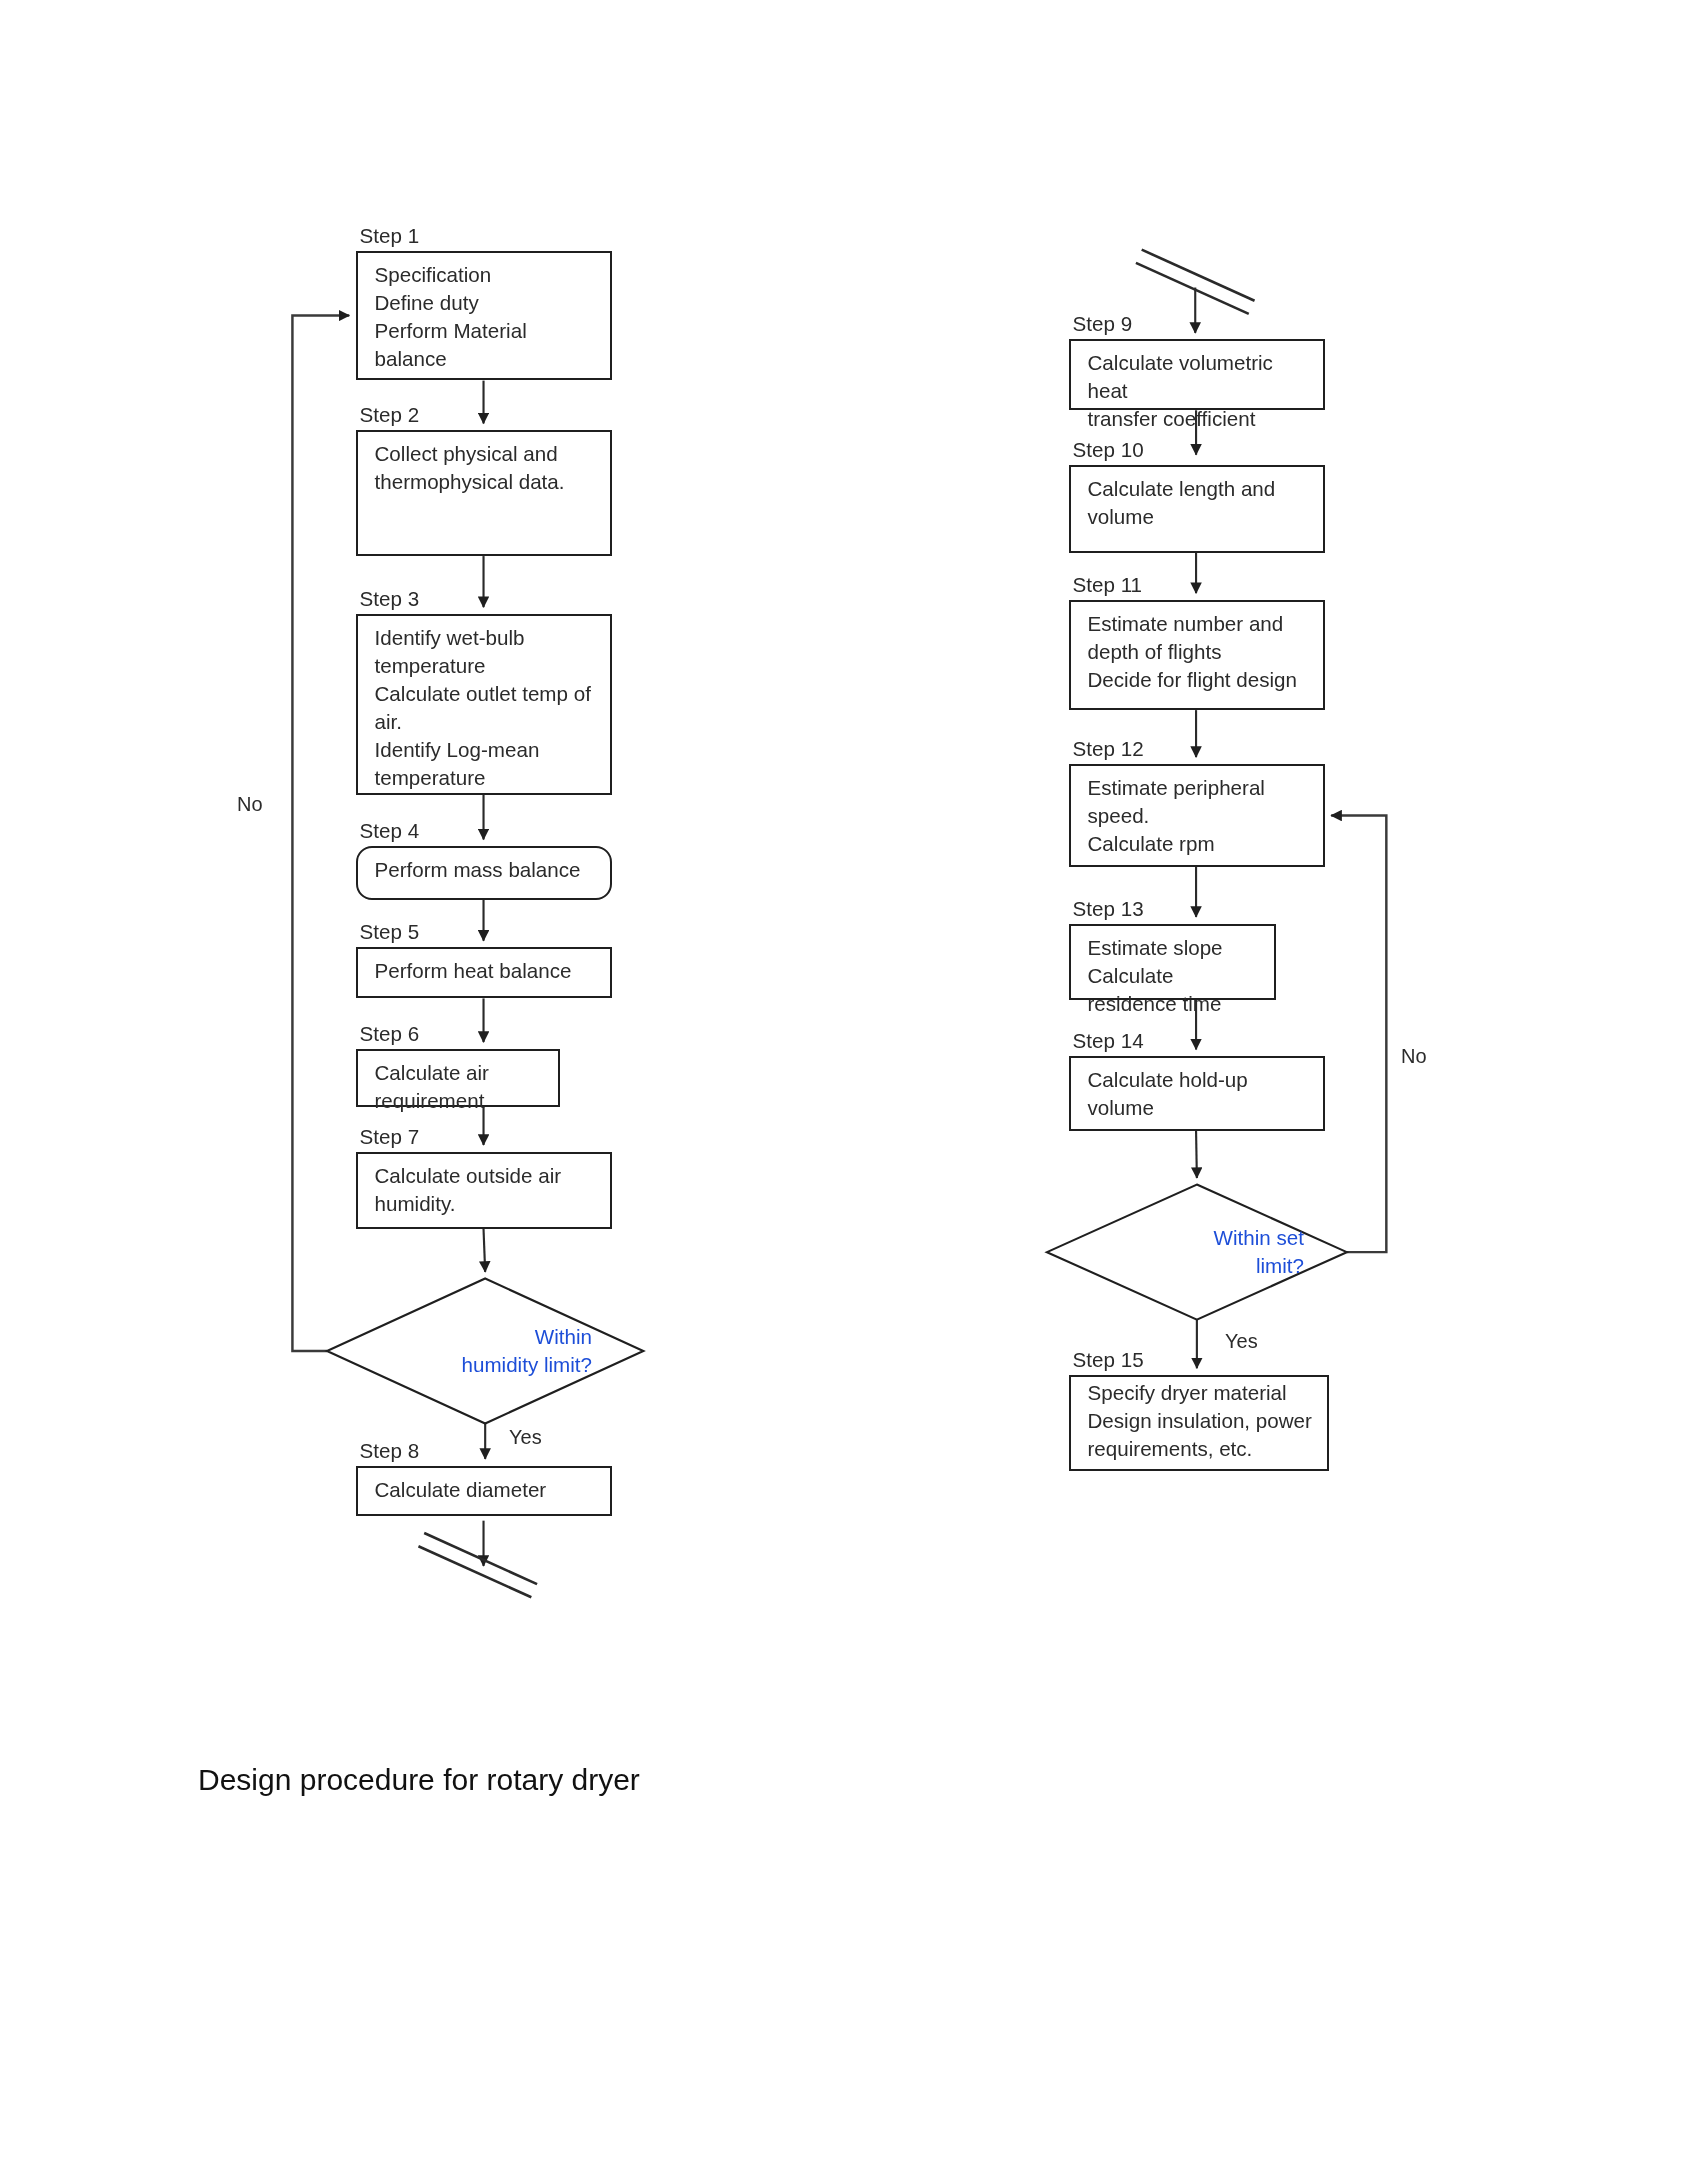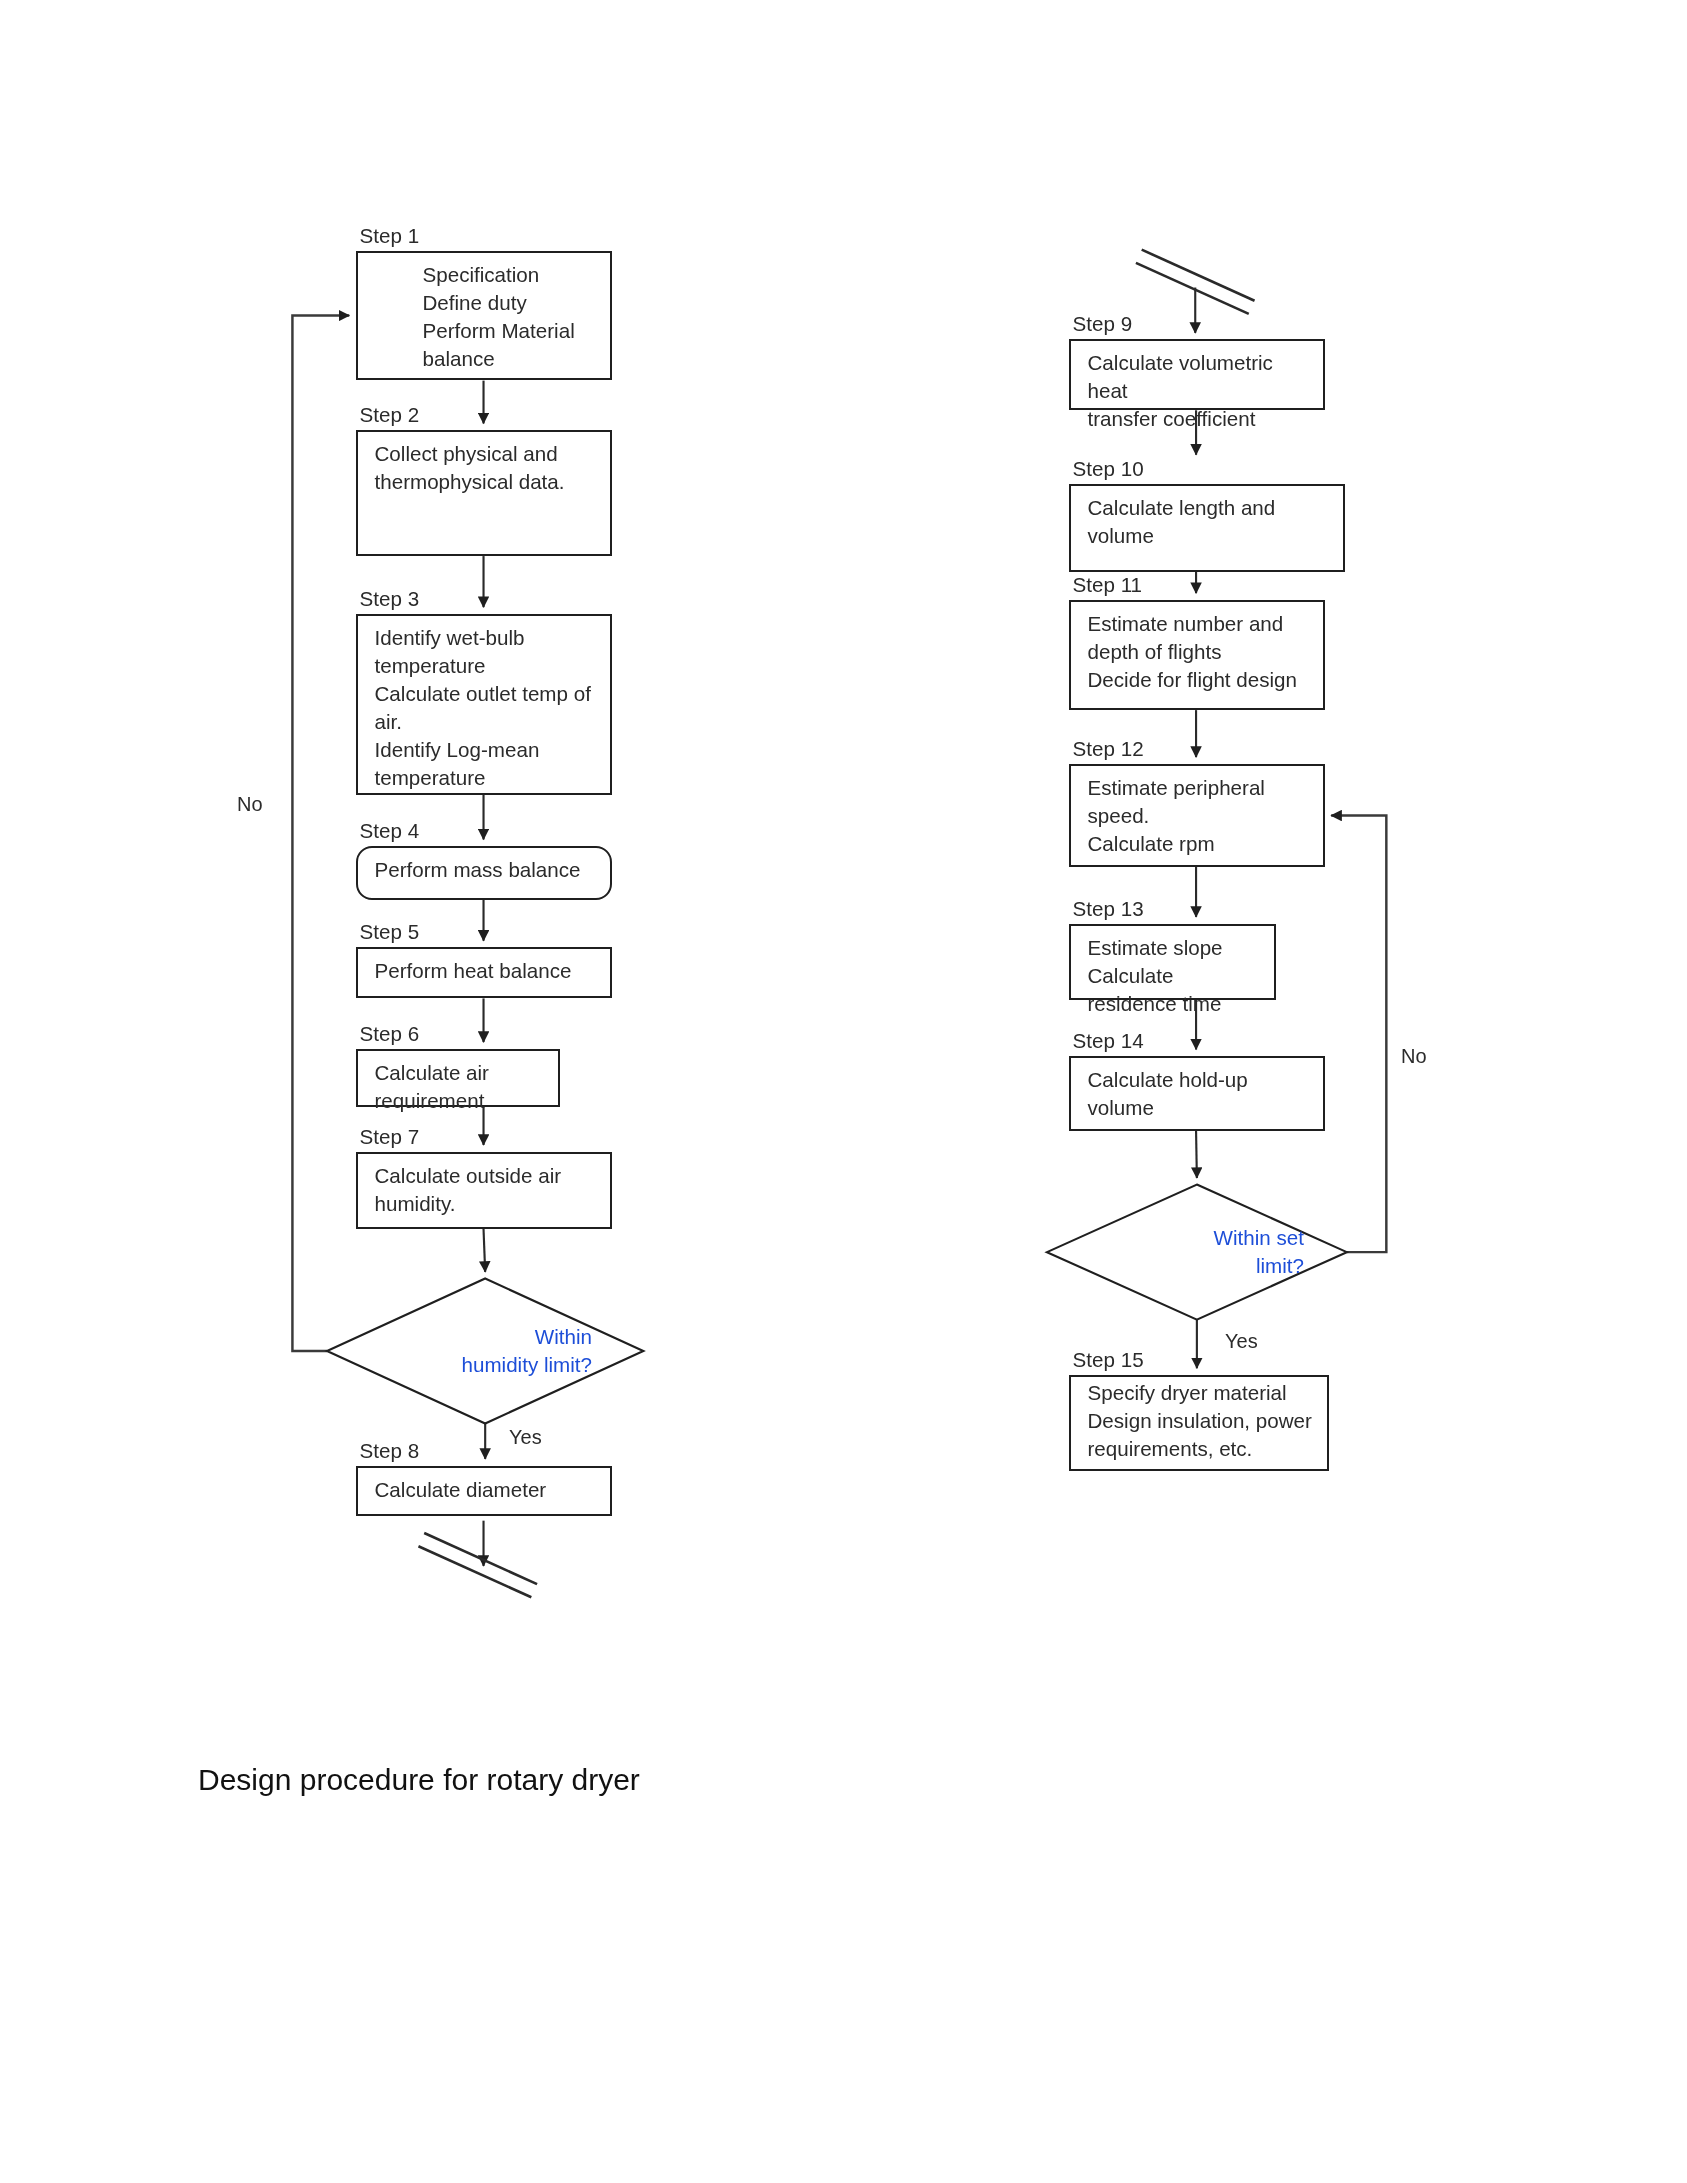--- a/index.html
+++ b/index.html
@@ -114,21 +114,21 @@
       <line x1="515" y1="1861" x2="652" y2="1923"></line>
       <line x1="508" y1="1877" x2="645" y2="1939"></line>
     </g>
 
     <g stroke="#2a2a2a" stroke-width="3.2">
       <line x1="1386" y1="303" x2="1523" y2="365"></line>
       <line x1="1379" y1="319" x2="1516" y2="381"></line>
     </g>
   </svg>
 
-  <div class="step" style="left:356px; top:251px; width:256px; height:129px;padding-left:48px;">
+  <div class="step" style="left:356px; top:251px; width:256px; height:129px;">
     <div class="step-label">Step 1</div>
     <div class="box-text">Specification
 Define duty
 Perform Material balance</div>
   </div>
 
   <div class="step" style="left:356px; top:430px; width:256px; height:126px;">
     <div class="step-label">Step 2</div>
     <div class="box-text">Collect physical and
 thermophysical data.</div>
@@ -169,21 +169,21 @@
     <div class="step-label">Step 8</div>
     <div class="box-text">Calculate diameter</div>
   </div>
 
   <div class="step" style="left:1069px; top:339px; width:256px; height:71px;">
     <div class="step-label">Step 9</div>
     <div class="box-text">Calculate volumetric heat
 transfer coefficient</div>
   </div>
 
-  <div class="step" style="left:1069px; top:484px; width:276px; height:88px;">
+  <div class="step" style="left:1069px; top:465px; width:256px; height:88px;">
     <div class="step-label">Step 10</div>
     <div class="box-text">Calculate length and
 volume</div>
   </div>
 
   <div class="step" style="left:1069px; top:600px; width:256px; height:110px;">
     <div class="step-label">Step 11</div>
     <div class="box-text">Estimate number and
 depth of flights
 Decide for flight design</div>

